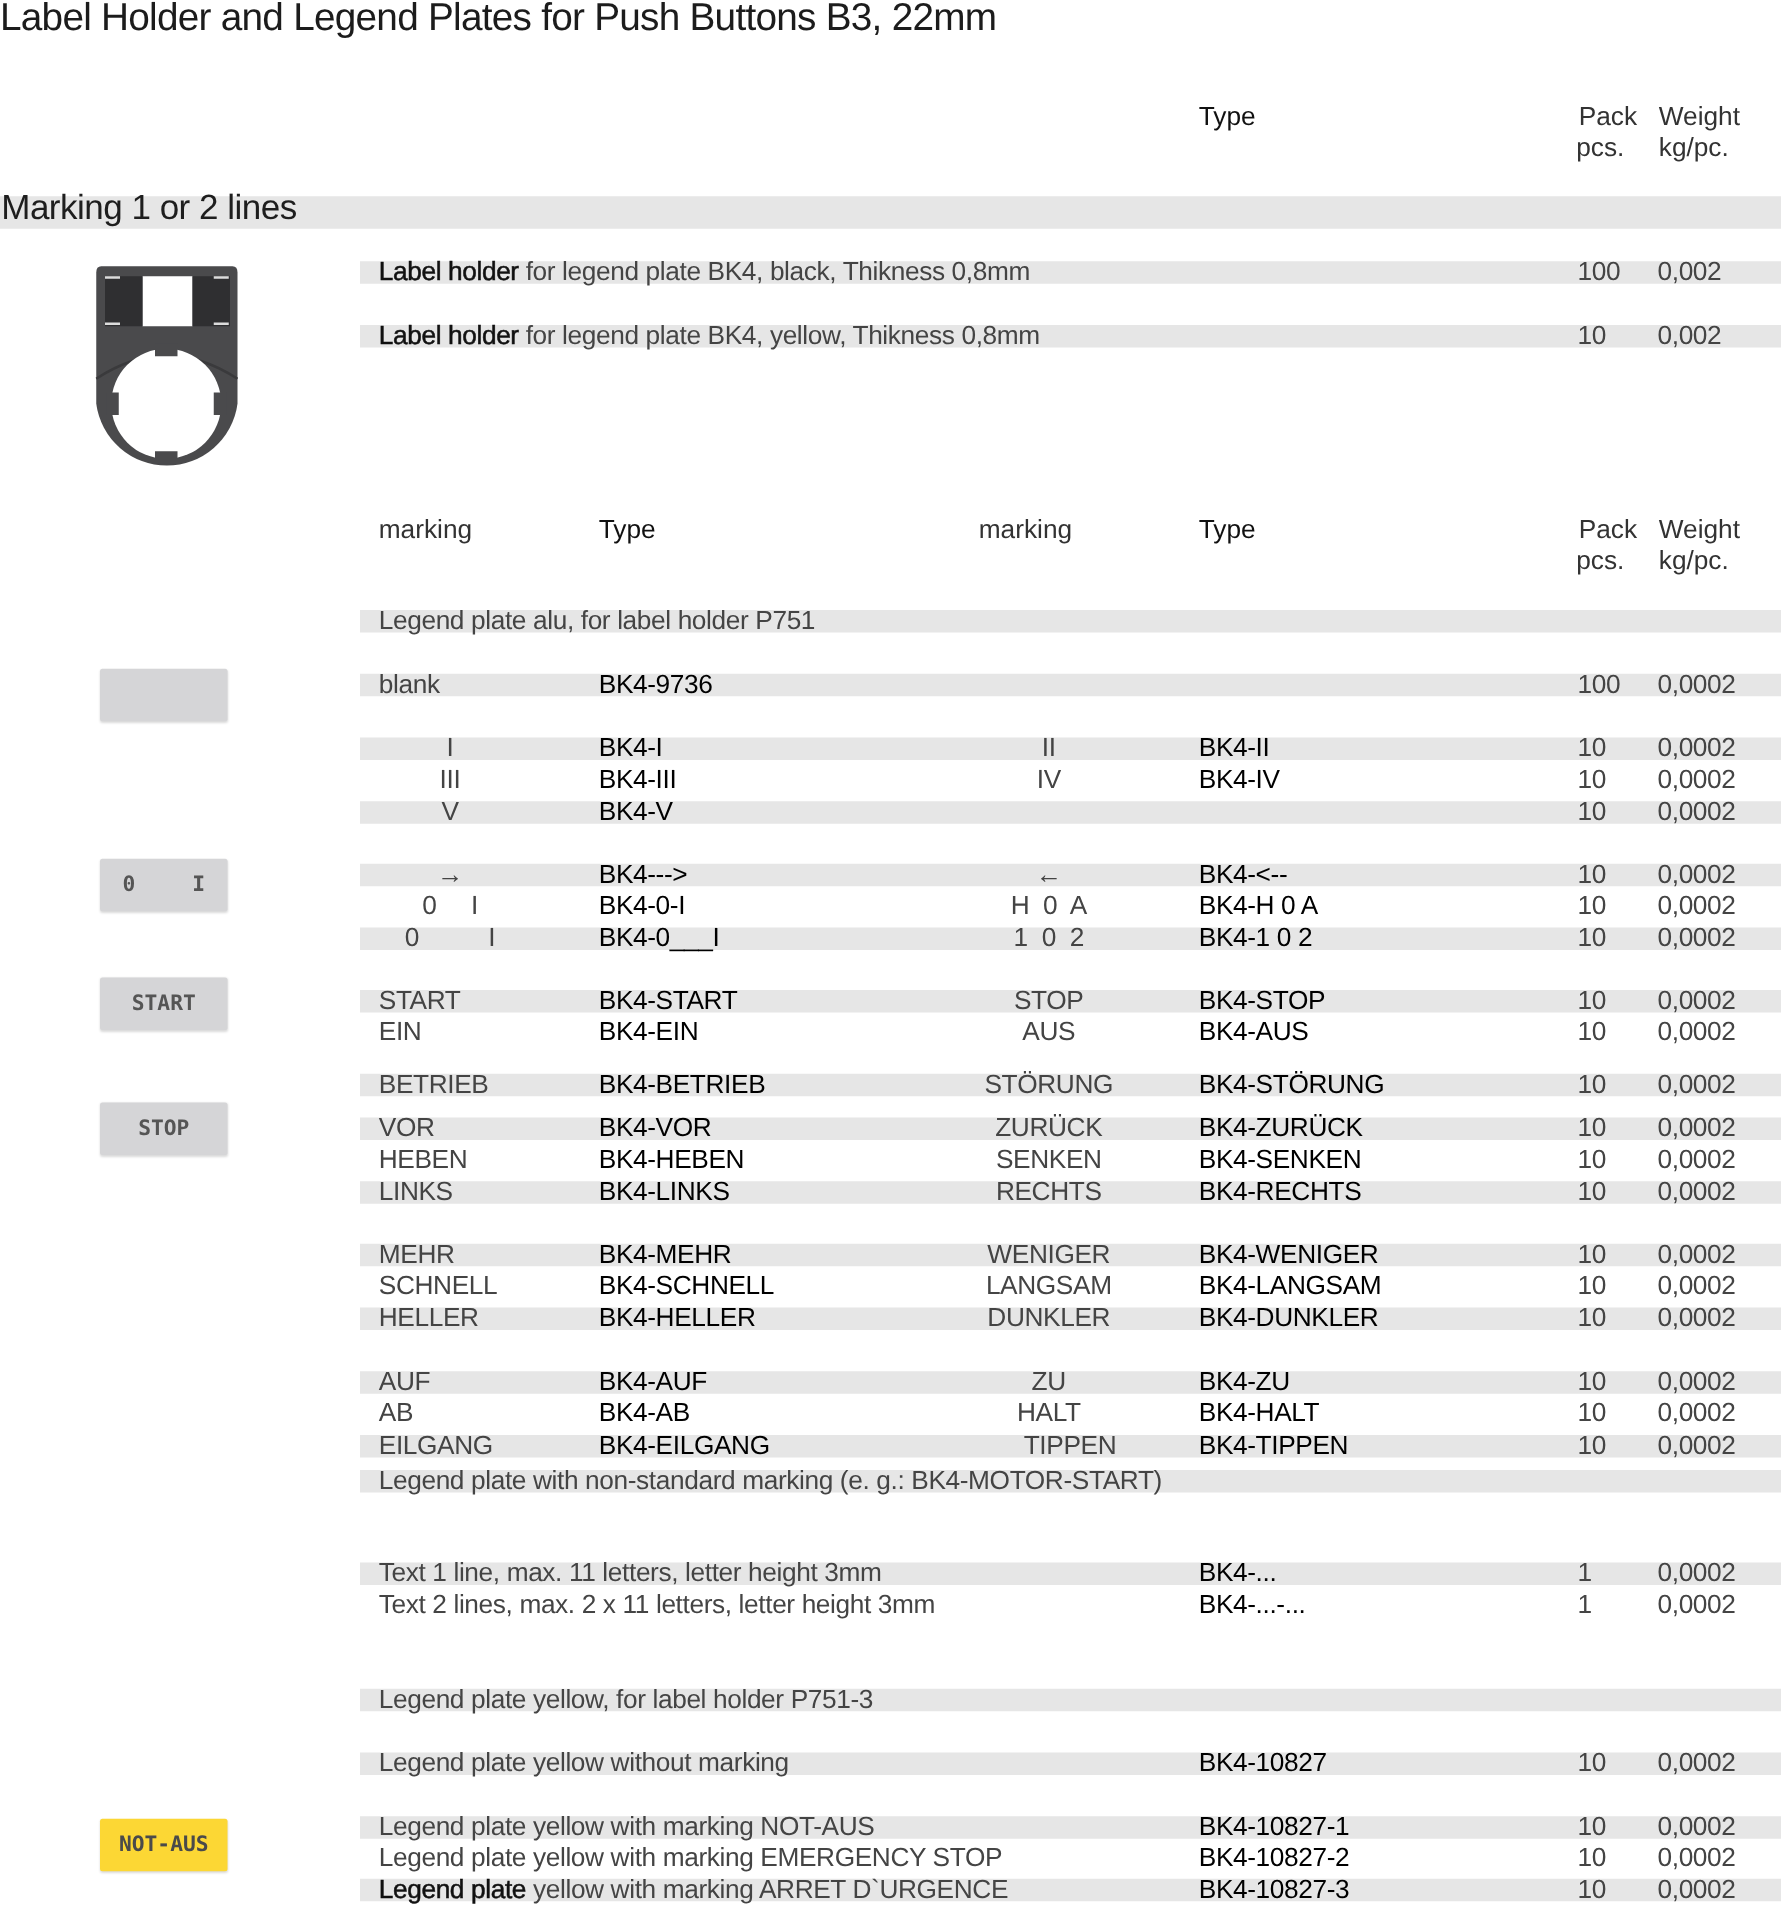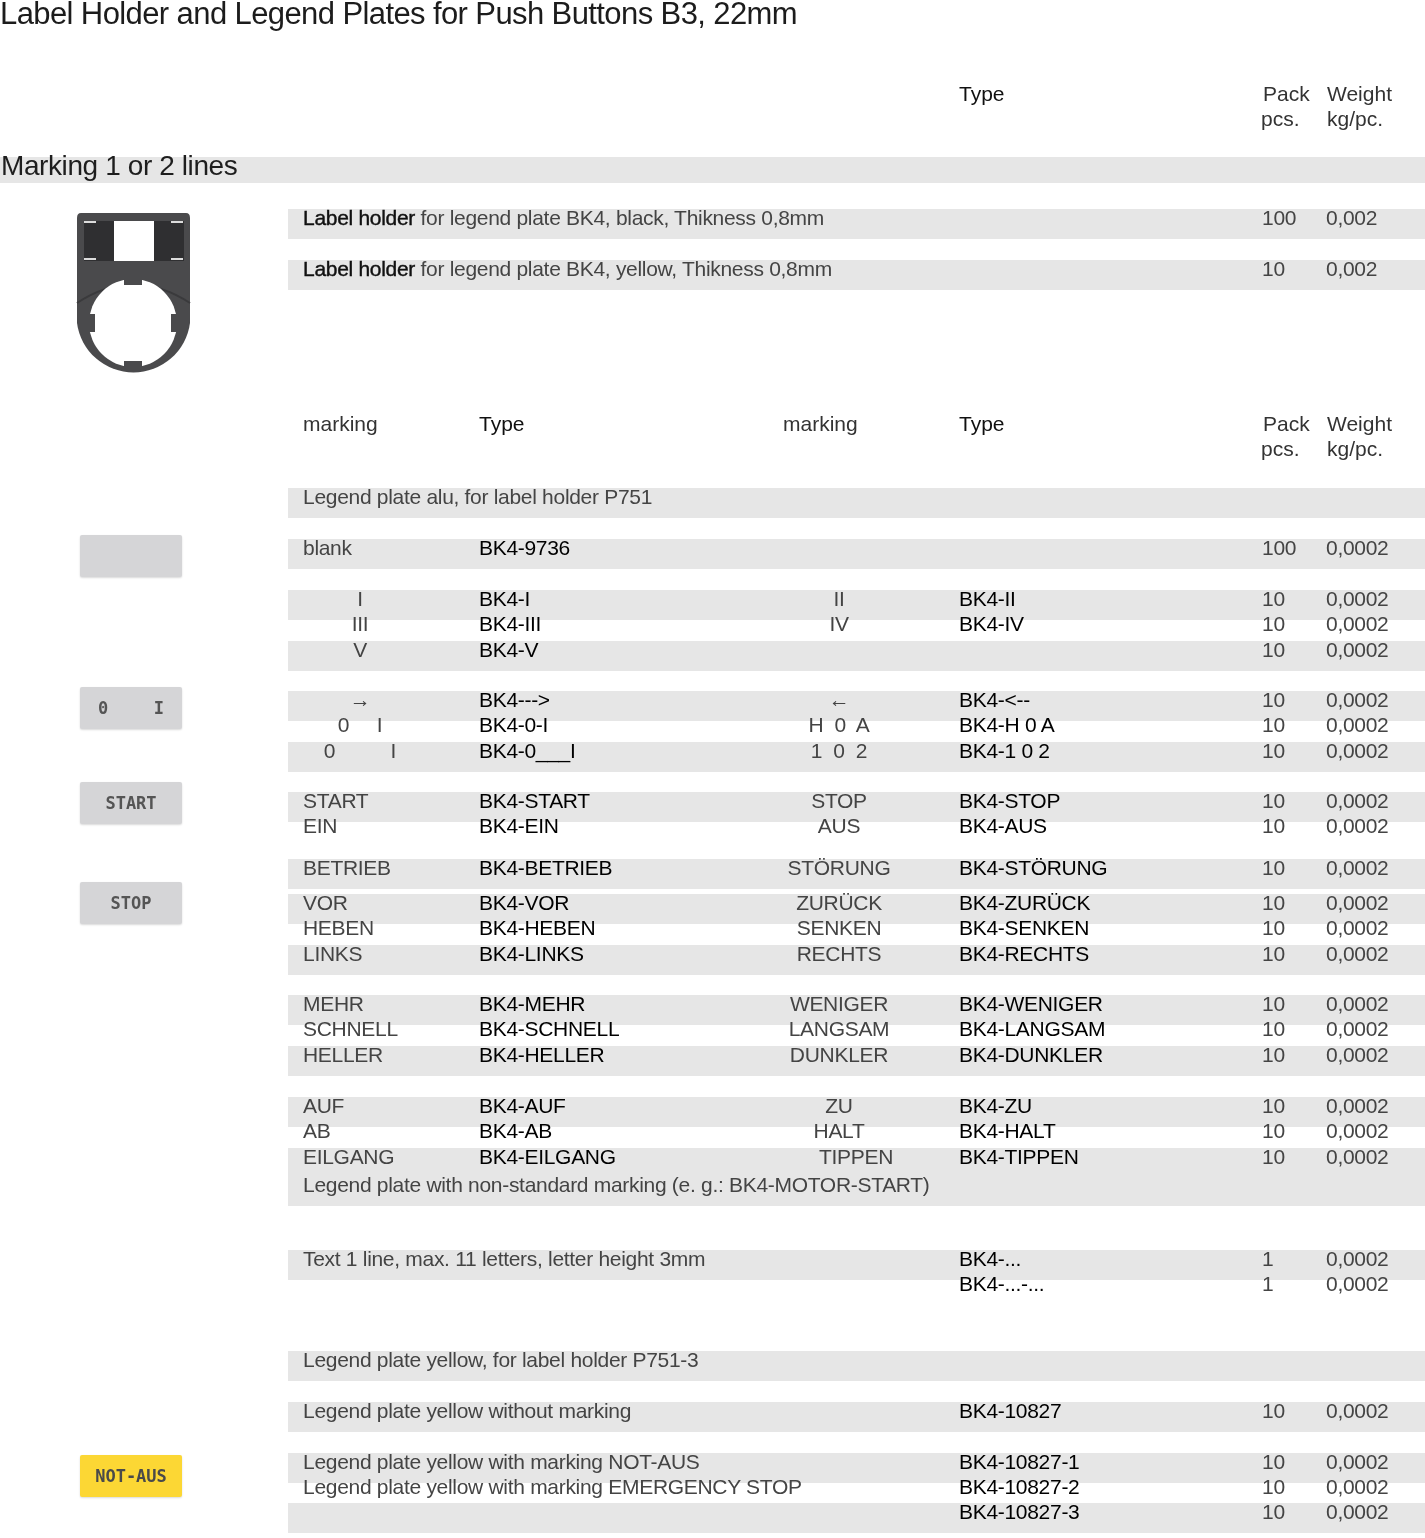--- a/index.html
+++ b/index.html
@@ -4,21 +4,21 @@
 <style>
   html, body { margin:0; padding:0; background:#ffffff; }
   body { width:1425px; height:1538px; position:relative; overflow:hidden;
          font-family:"Liberation Sans", "DejaVu Sans", sans-serif; color:#2a2a2a; }
   .abs { position:absolute; }
   .title { left:0; top:-4px; font-size:31px; color:#1c1c1c; letter-spacing:-0.6px; white-space:nowrap; }
   .hdr { font-size:21px; line-height:25px; color:#333; white-space:nowrap; }
   .hdr.bold { color:#111; }
   .section-bar { left:0; top:157px; width:1425px; height:26px; background:#e6e6e6; }
   .section-title { left:1px; top:150px; font-size:28px; color:#1e1e1e; letter-spacing:-0.4px; white-space:nowrap; }
-  .row { position:absolute; left:288px; width:1137px; height:30px; }
+  .row { position:absolute; left:288px; width:1137px; height:18px; }
   .row.shade { background:#e6e6e6; }
   .cell { position:absolute; top:-4px; font-size:21px; line-height:26px; white-space:nowrap; color:#444; letter-spacing:-0.3px; }
   .cell.type { color:#000000; }
   .cell.mk2 { text-align:center; width:120px; }
   .cell.pack { color:#444; }
   .cell.wt { color:#444; }
   .cell b { color:#111; font-weight:normal; -webkit-text-stroke:0.4px #111; }
   .c-mk1 { left:15px; }
   .c-type1 { left:191px; }
   .c-type2 { left:671px; }
@@ -252,20 +252,21 @@
 <div class="row shade" style="top:1176px;">
   <span class="cell c-mk1">Legend plate with non-standard marking (e. g.: BK4-MOTOR-START)</span>
 </div>
 <div class="row shade" style="top:1250px;">
   <span class="cell c-mk1">Text 1 line, max. 11 letters, letter height 3mm</span>
   <span class="cell type c-type2">BK4-...</span>
   <span class="cell pack c-pack">1</span>
   <span class="cell wt c-wt">0,0002</span>
 </div>
 <div class="row" style="top:1275px;">
+  <span class="cell c-mk1">Text 2 lines, max. 2 x 11 letters, letter height 3mm</span>
   <span class="cell type c-type2">BK4-...-...</span>
   <span class="cell pack c-pack">1</span>
   <span class="cell wt c-wt">0,0002</span>
 </div>
 
 <div class="row shade" style="top:1351px;">
   <span class="cell c-mk1">Legend plate yellow, for label holder P751-3</span>
 </div>
 <div class="row shade" style="top:1402px;">
   <span class="cell c-mk1">Legend plate yellow without marking</span>
@@ -279,16 +280,17 @@
   <span class="cell pack c-pack">10</span>
   <span class="cell wt c-wt">0,0002</span>
 </div>
 <div class="row" style="top:1478px;">
   <span class="cell c-mk1">Legend plate yellow with marking EMERGENCY STOP</span>
   <span class="cell type c-type2">BK4-10827-2</span>
   <span class="cell pack c-pack">10</span>
   <span class="cell wt c-wt">0,0002</span>
 </div>
 <div class="row shade" style="top:1503px;">
+  <span class="cell c-mk1"><b>Legend plate</b><span> yellow with marking ARRET D`URGENCE</span></span>
   <span class="cell type c-type2">BK4-10827-3</span>
   <span class="cell pack c-pack">10</span>
   <span class="cell wt c-wt">0,0002</span>
 </div>
 
 </body></html>

